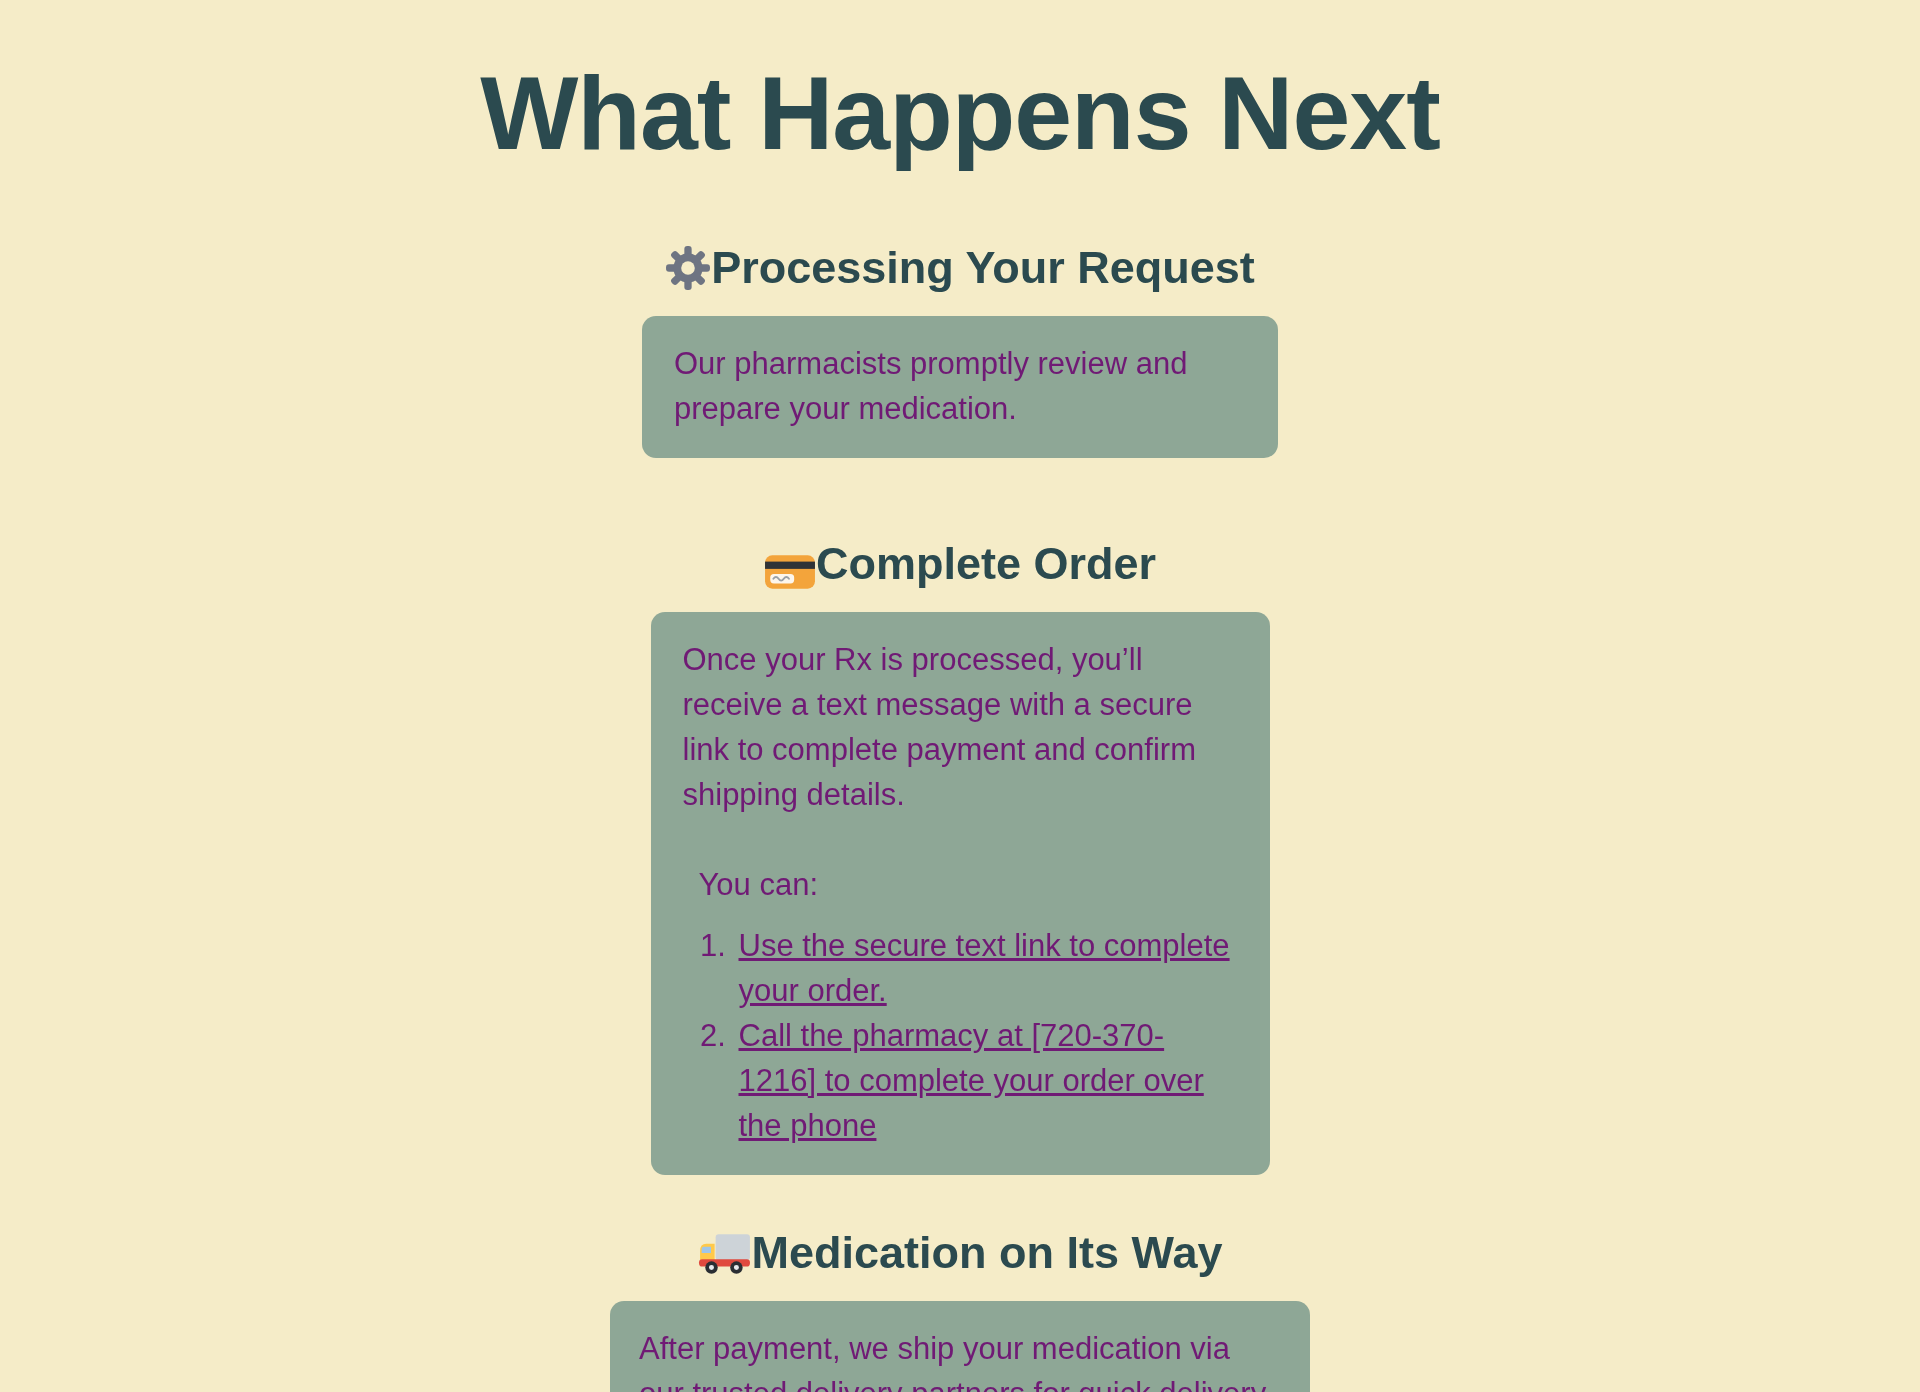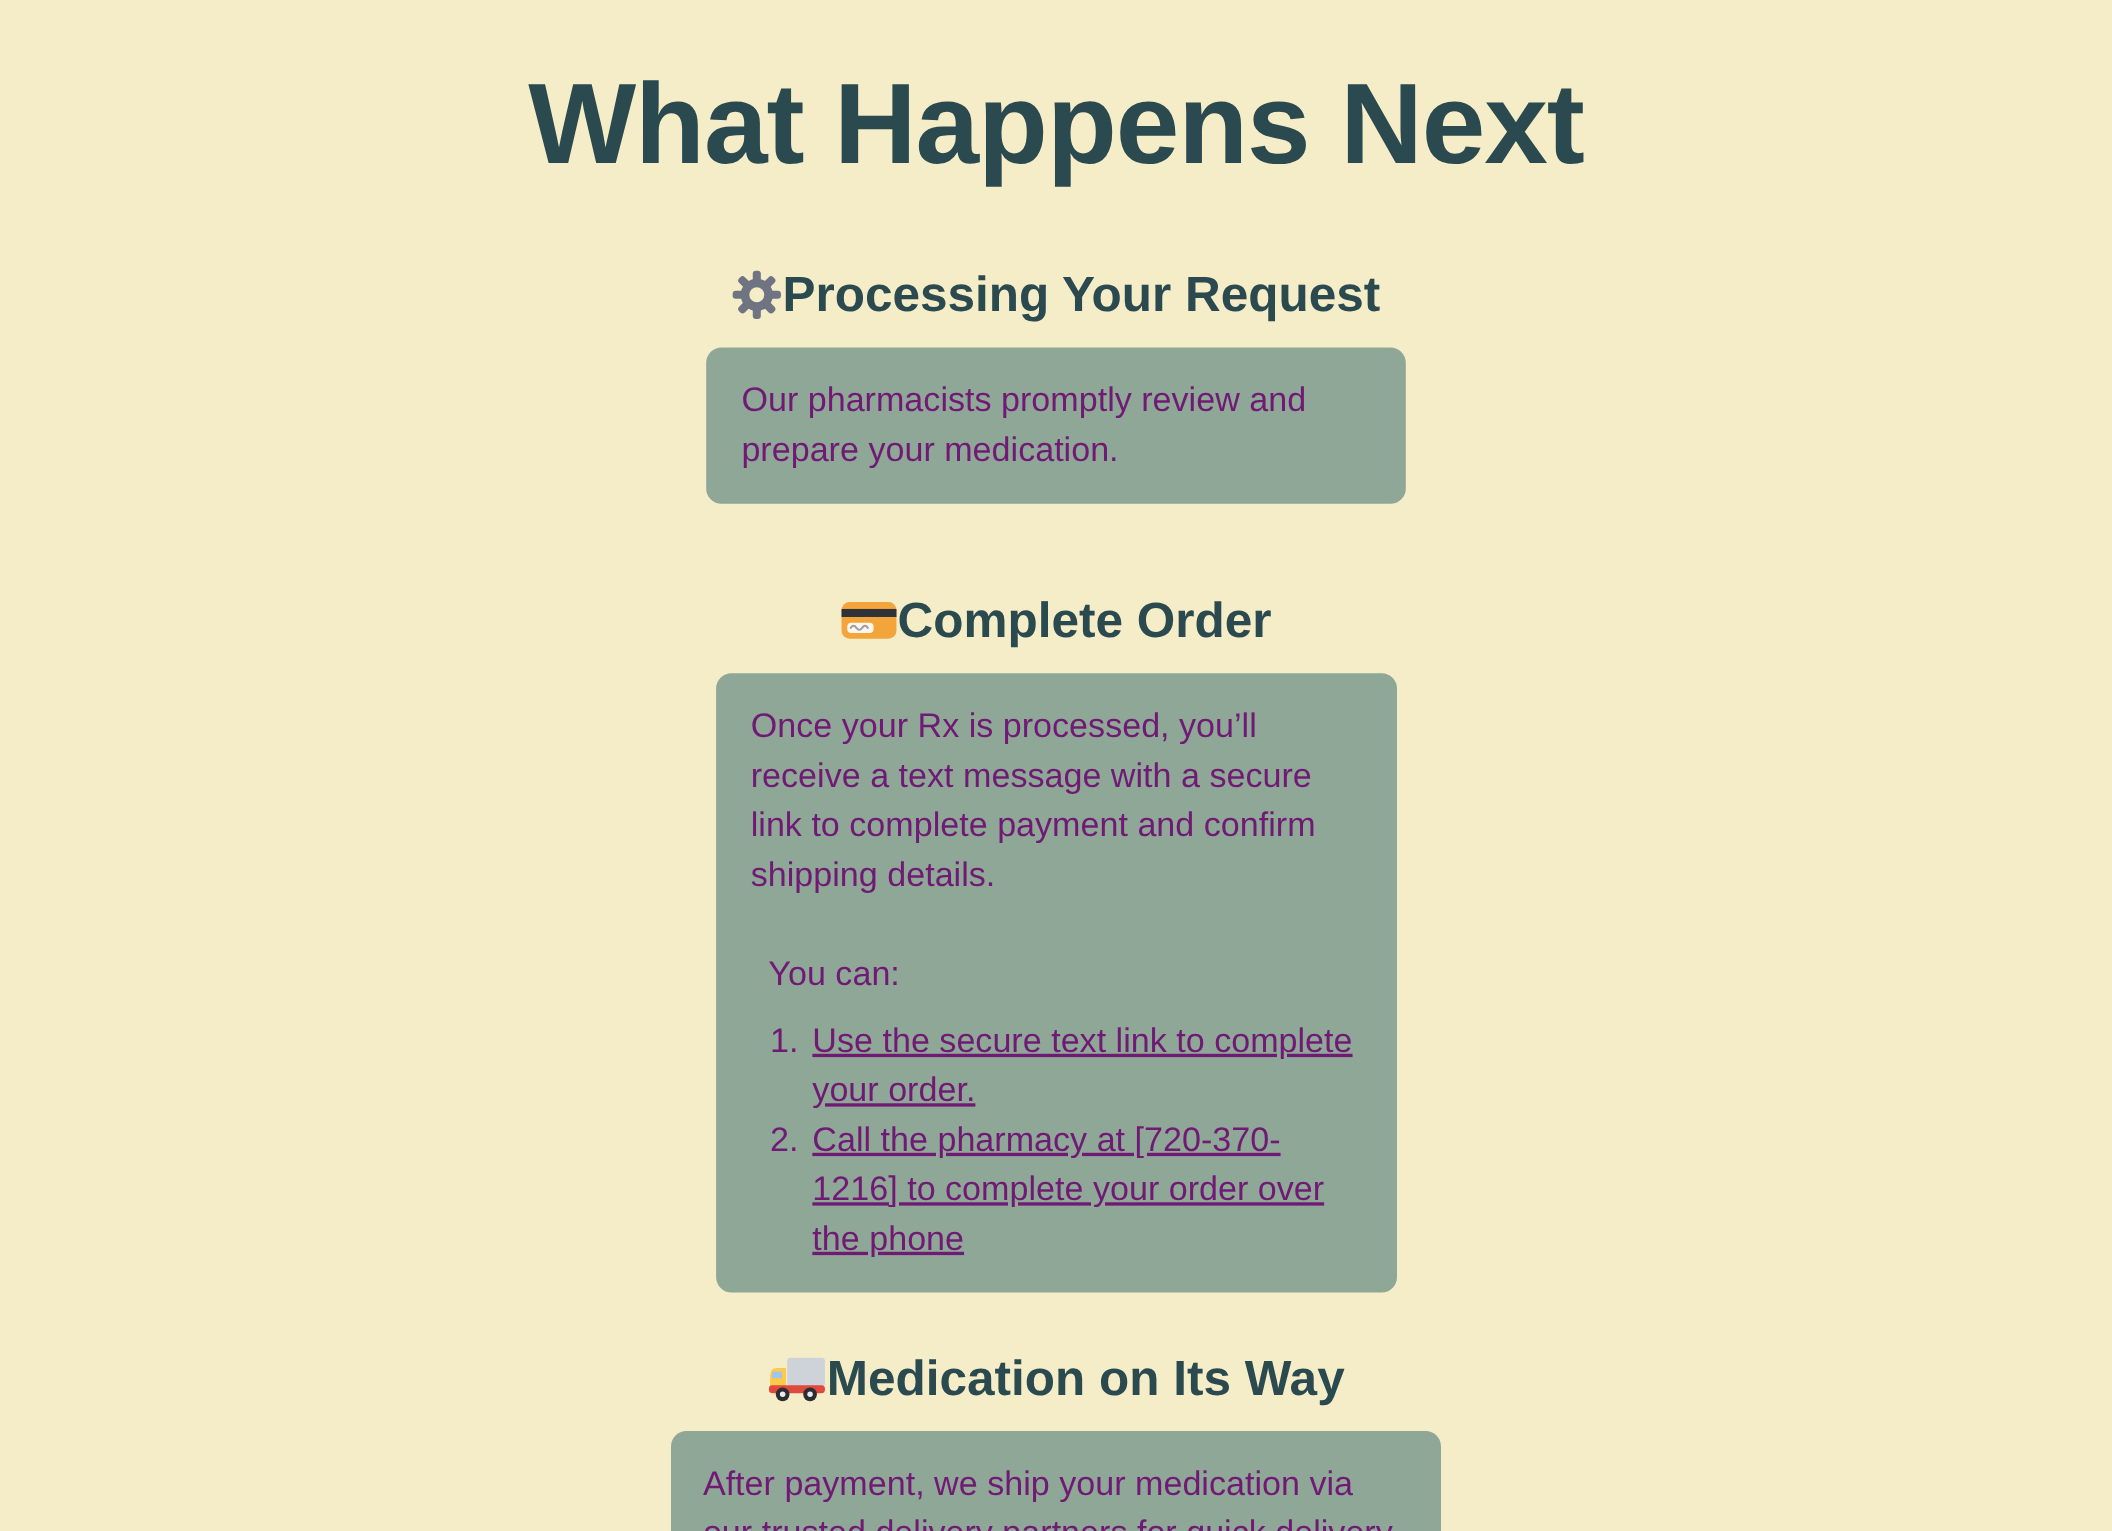--- a/index.html
+++ b/index.html
@@ -34,21 +34,21 @@
   }
   .step-heading {
     display: flex;
     align-items: center;
     font-size: 45px;
     font-weight: 700;
     color: #2B4A4F;
     line-height: 1.25;
   }
   .step-1 .step-heading { margin-top: 62px; }
-  .step-2 .step-heading { margin-top: 78px; }
+  .step-2 .step-heading { margin-top: 78px; align-items: flex-end; }
   .step-3 .step-heading { margin-top: 50px; }
   .icon {
     display: inline-flex;
     align-items: center;
     justify-content: center;
   }
   .card {
     margin-top: 20px;
     background: #8EA796;
     border-radius: 14px;

